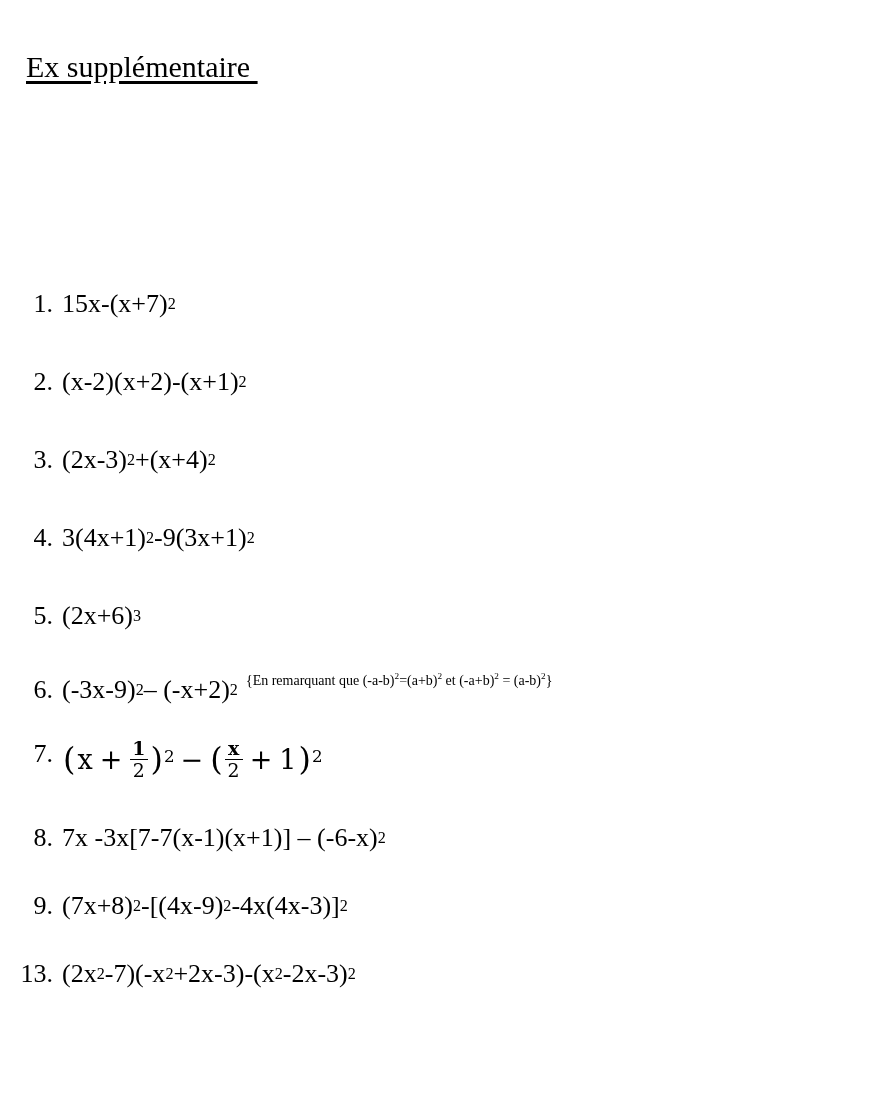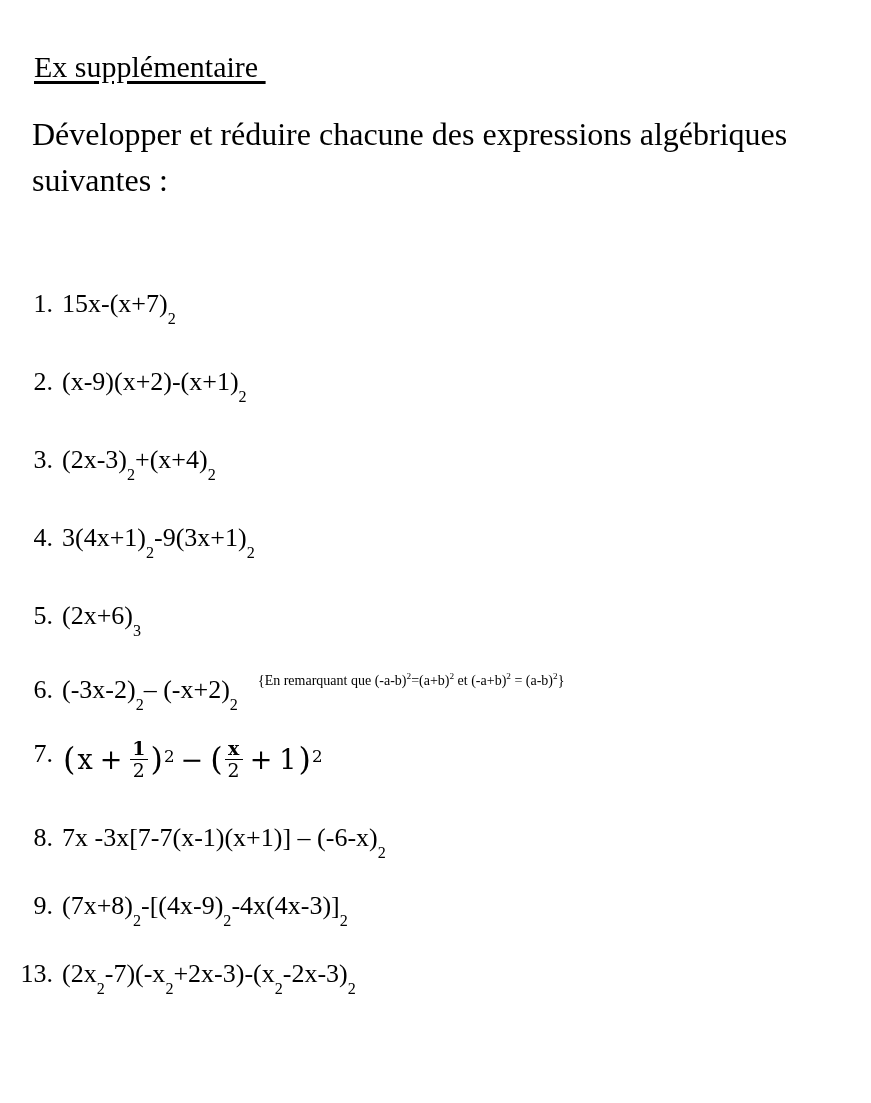--- a/index.html
+++ b/index.html
@@ -19,21 +19,21 @@
   .page {
     position: absolute;
     left: 0; top: 0;
     width: 871px;
     height: 1103px;
   }
 
   
   .doc-title {
     position: absolute;
-    left: 34px;
+    left: 26px;
     top: 50px;
     font-size: 30px;
     line-height: 34px;
     text-decoration: underline;
     text-underline-offset: 4px;
     white-space: pre;
   }
 
   
   .intro {
@@ -66,34 +66,34 @@
     width: 62px;
     min-width: 62px;
     text-align: right;
     padding-right: 9px;
     box-sizing: border-box;
   }
 
   .item-body {
     flex: 0 0 auto;
     display: flex;
-    align-items: flex-end;
+    align-items: center;
   }
 
   sup {
     font-size: 0.62em;
     vertical-align: super;
     line-height: 0;
   }
 
   
   .annot {
     font-size: 14px;
     line-height: 16px;
-    margin-left: 20px;
+    margin-left: 8px;
     position: relative;
     top: -2px;
     white-space: nowrap;
     text-align: right;
   }
   .annot sup { font-size: 0.66em; }
 
   
   .math {
     font-family: "DejaVu Serif", "Liberation Serif", serif;
@@ -136,35 +136,34 @@
     line-height: 0.8;
   }
 </style>
 </head>
 <body>
 
 <div class="page">
 
   <div class="doc-title">Ex supplémentaire </div>
 
-  <div class="intro">Développer et réduire chacune des expressions algébriques suivantes :</div>
 
   <div class="list">
       <div class="item">
         <span class="item-num">1.</span>
         <span class="item-body">
           <span>15x-(x+7)</span>
           <sup>2</sup>
         </span>
       </div>
       <div style="height: 48px;"></div>
       <div class="item">
         <span class="item-num">2.</span>
         <span class="item-body">
-          <span>(x-9)(x+2)-(x+1)</span>
+          <span>(x-2)(x+2)-(x+1)</span>
           <sup>2</sup>
         </span>
       </div>
       <div style="height: 48px;"></div>
       <div class="item">
         <span class="item-num">3.</span>
         <span class="item-body">
           <span>(2x-3)</span>
           <sup>2</sup>
           <span> +(x+4)</span>
@@ -186,21 +185,21 @@
         <span class="item-num">5.</span>
         <span class="item-body">
           <span>(2x+6)</span>
           <sup>3</sup>
         </span>
       </div>
       <div style="height: 44px;"></div>
       <div class="item">
         <span class="item-num">6.</span>
         <span class="item-body">
-          <span>(-3x-2)</span>
+          <span>(-3x-9)</span>
           <sup>2</sup>
           <span> – (-x+2)</span>
           <sup>2</sup>
         </span>
         <span class="annot"><span>{En remarquant que (-a-b)</span><sup>2</sup><span>=(a+b)</span><sup>2</sup><span>  et (-a+b)</span><sup>2</sup><span> = (a-b)</span><sup>2</sup><span>}</span></span>
       </div>
       <div style="height: 34px;"></div>
       <div class="item">
         <span class="item-num">7.</span>
         <span class="item-body">

